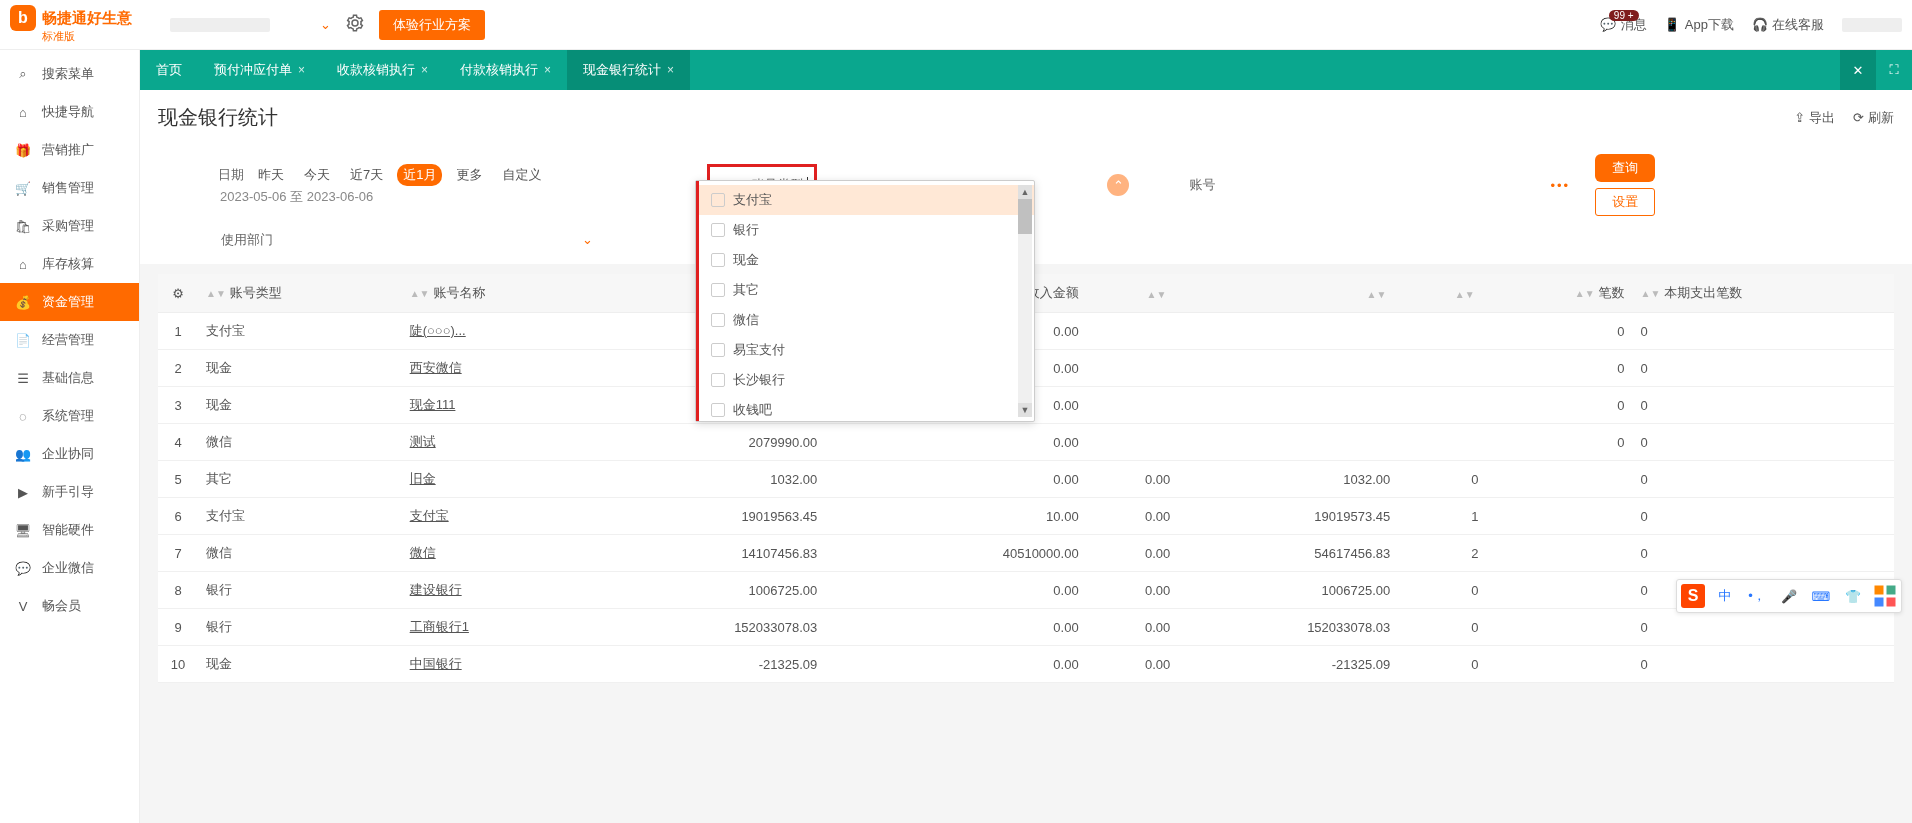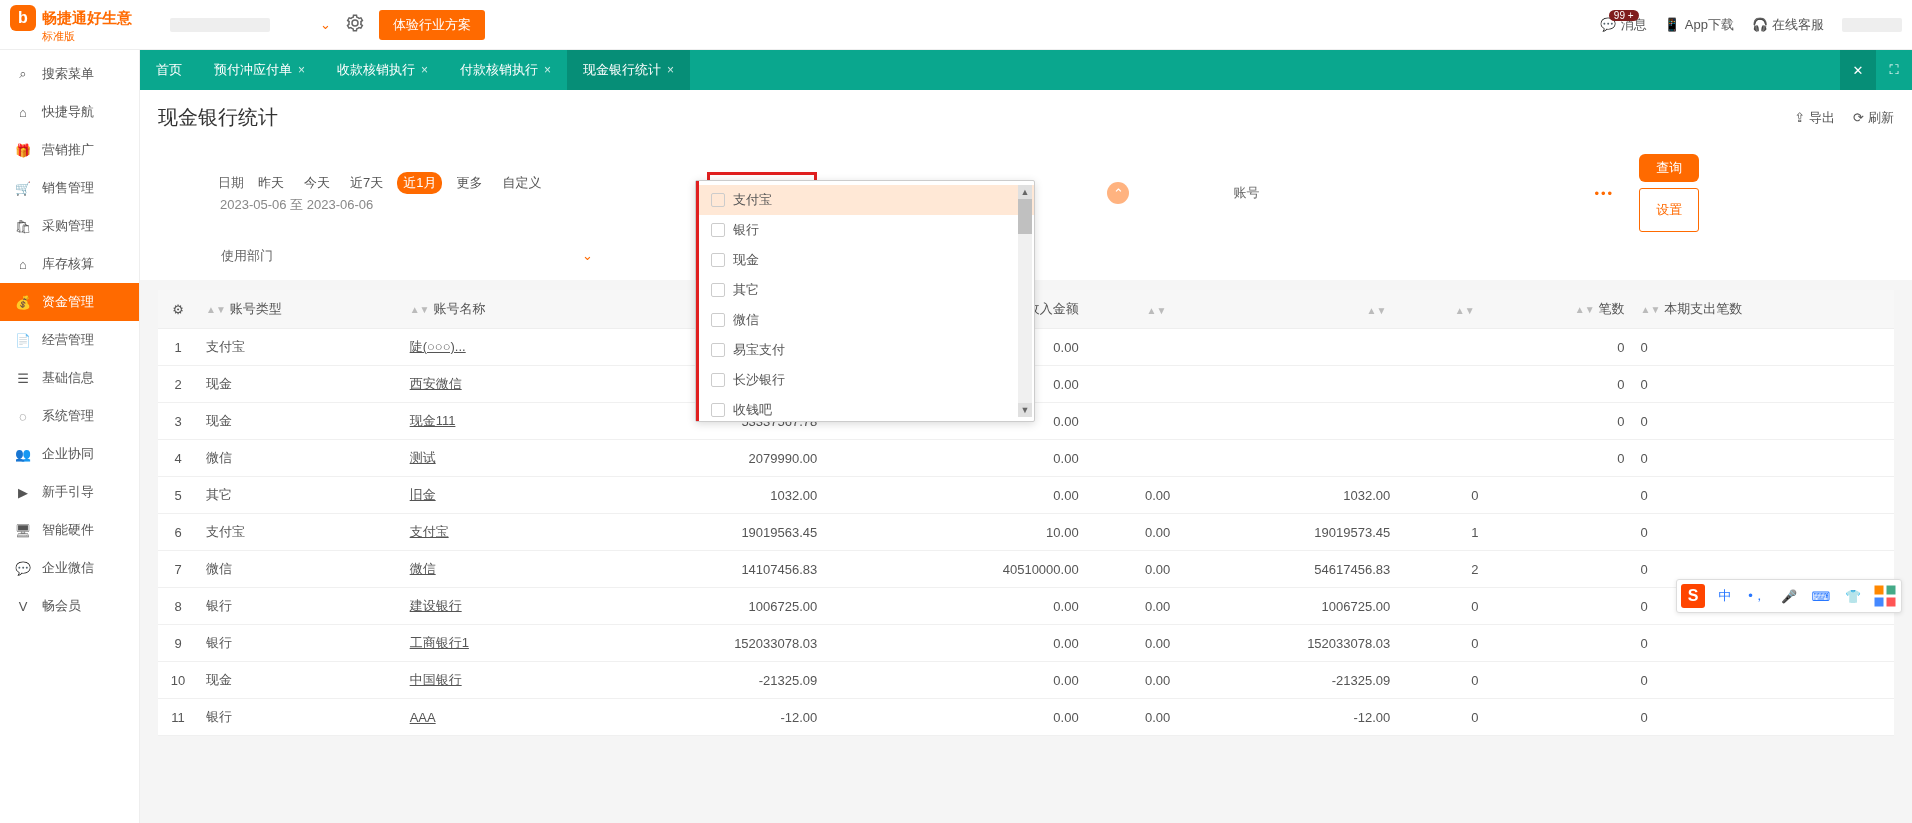--- a/index.html
+++ b/index.html
@@ -58,25 +58,25 @@
 .date-opt { cursor: pointer; padding: 2px 6px; border-radius: 10px; }
 .date-opt.active { background: #ff6a00; color: #fff; }
 .date-range { color: #888; margin-left: 2px; margin-top: 2px; }
 .filter-block { display: flex; align-items: center; position: relative; }
 .filter-block.date-block { flex-direction: column; align-items: flex-start; margin-left: 60px; }
 .date-line { display: flex; align-items: center; }
 .acct-type-wrap { margin-left: 160px; position: relative; }
 .acct-type-field { border: 3px solid #e02020; width: 110px; height: 42px; display: flex; align-items: center; justify-content: flex-end; padding-right: 6px; color: #666; cursor: text; }
 .acct-type-cursor { border-right: 1px solid #333; height: 16px; margin-left: 4px; }
 .collapse-circle { width: 22px; height: 22px; border-radius: 50%; background: #ffb380; display: flex; align-items: center; justify-content: center; color: #fff; margin-left: 290px; cursor: pointer; }
-.acct-label { margin-left: 104px; color: #666; }
+.acct-label { margin-left: 60px; color: #666; }
 .more-dots { margin-left: 335px; color: #ff6a00; letter-spacing: 2px; cursor: pointer; }
 .action-btns { display: flex; flex-direction: column; gap: 6px; margin-left: 25px; }
 .btn-query { background: #ff6a00; color: #fff; padding: 5px 16px; border: none; border-radius: 6px; cursor: pointer; font-size: 13px; }
-.btn-set { background: #fff; color: #ff6a00; border: 1px solid #ff6a00; padding: 12px 16px; border-radius: 3px; cursor: pointer; font-size: 13px; }
+.btn-set { background: #fff; color: #ff6a00; border: 1px solid #ff6a00; padding: 4px 16px; border-radius: 3px; cursor: pointer; font-size: 13px; }
 
 .dept-block { margin-left: 35px; margin-top: 15px; display: flex; align-items: center; }
 .dept-field { width: 310px; border-bottom: 1px solid transparent; display: flex; justify-content: flex-end; color: #ff6a00; cursor: pointer; }
 
 
 .dropdown { position: absolute; top: 180px; left: 695px; width: 340px; background: #fff; border: 1px solid #ccc; border-radius: 2px; box-shadow: 0 2px 8px rgba(0,0,0,0.15); z-index: 100; }
 .dropdown-inner { border-left: 3px solid #e02020; max-height: 240px; overflow-y: auto; padding: 4px 0; }
 .dd-item { display: flex; align-items: center; padding: 6px 12px; cursor: pointer; color: #555; }
 .dd-item.hover { background: #ffe8d6; }
 .dd-check { width: 14px; height: 14px; border: 1px solid #ccc; border-radius: 2px; margin-right: 8px; }
@@ -427,32 +427,20 @@
     <td>现金</td>
     <td class="link">中国银行</td>
     <td class="num">-21325.09</td>
     <td class="num">0.00</td>
     <td class="num">0.00</td>
     <td class="num">-21325.09</td>
     <td class="num">0</td>
     <td class="num"></td>
     <td>0</td>
             </tr>
-            <tr>
-    <td class="center">11</td>
-    <td>银行</td>
-    <td class="link">AAA</td>
-    <td class="num">-12.00</td>
-    <td class="num">0.00</td>
-    <td class="num">0.00</td>
-    <td class="num">-12.00</td>
-    <td class="num">0</td>
-    <td class="num"></td>
-    <td>0</td>
-            </tr>
           </tbody>
       </table>
     </div>
   </div>
 </div>
 
 <div class="dropdown">
   <div class="dropdown-inner" id="dropdown-list">
       <div class="dd-item hover">
         <span class="dd-check"></span>

